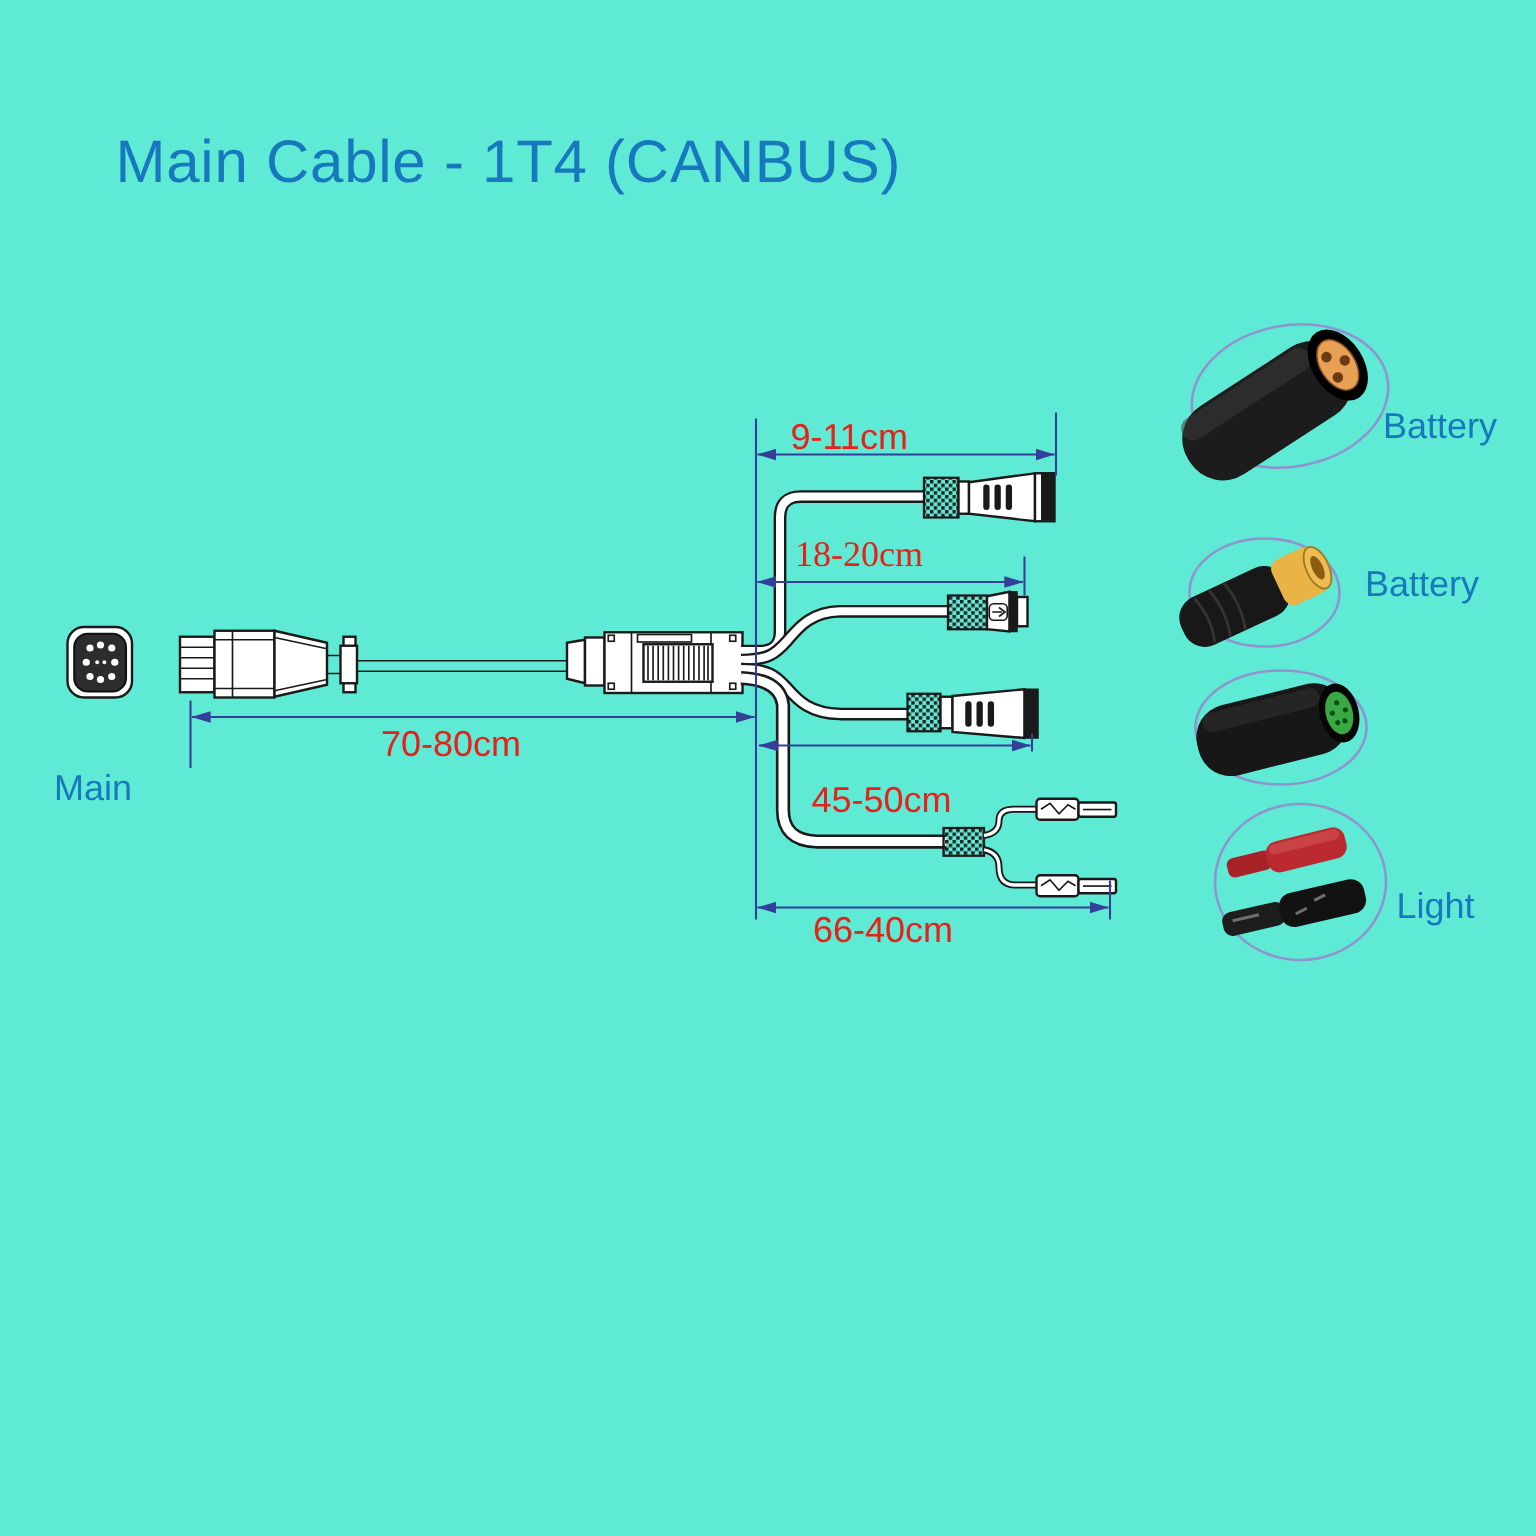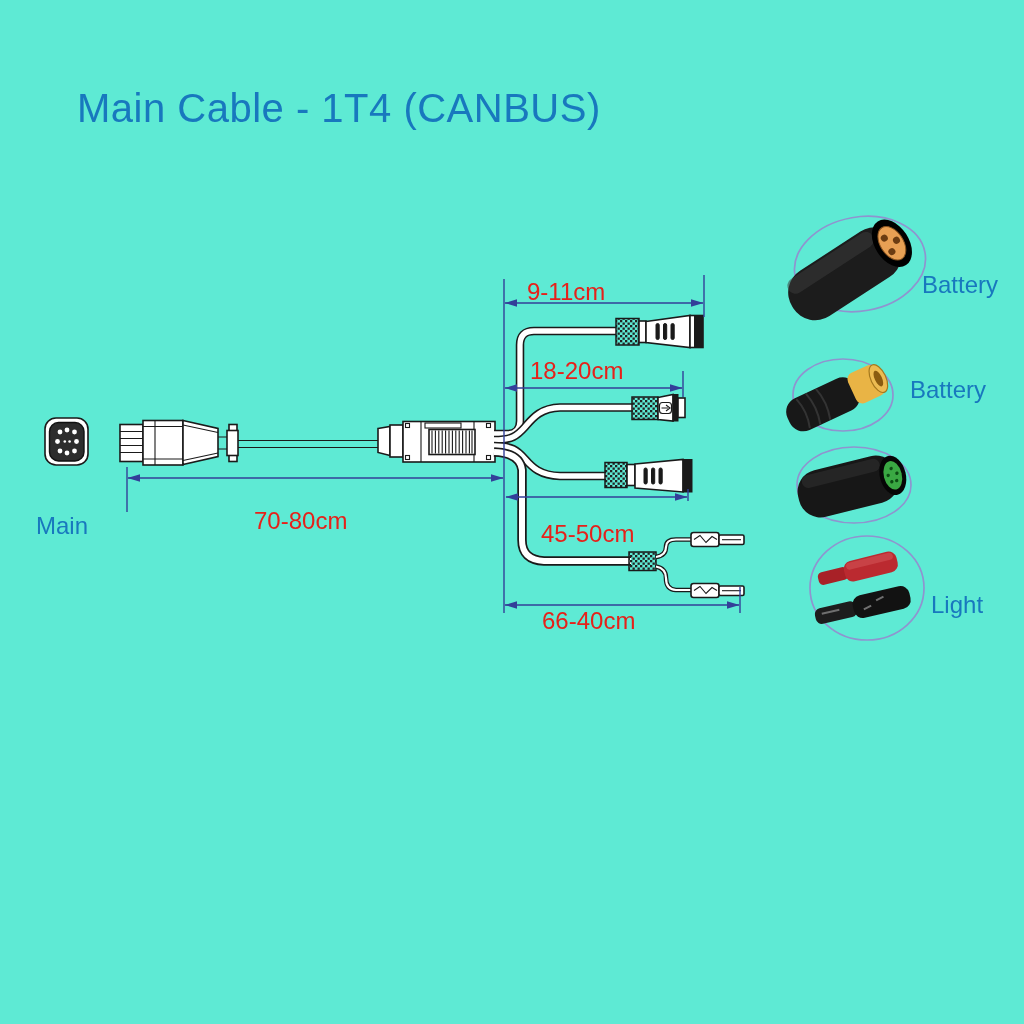--- a/index.html
+++ b/index.html
@@ -9,22 +9,22 @@
   .txt{position:absolute;white-space:nowrap;}
   #title{left:77px;top:86px;font-size:40px;color:var(--title-blue);letter-spacing:0.5px;}
   .part-label{color:var(--label-blue);font-size:24px;}
   #main-label{left:36px;top:512px;}
   #battery-label{left:922px;top:271px;text-align:right;}
   #throttle-label{left:910px;top:376px;}
   #display-label{left:915px;top:466px;white-space:pre-line;line-height:1.2;}
   #light-label{left:931px;top:575px;margin-top:16px;}
   .dim-label{color:var(--dimension-red);font-size:24px;width:110px;}
   #dim-battery{left:527px;top:278px;}
-  #dim-throttle{left:530px;top:357px;}
-  #dim-main{left:254px;top:483px;margin-top:24px;}
+  #dim-throttle{left:530px;top:357px;font-family:Liberation Serif, serif;}
+  #dim-main{left:254px;top:483px;}
   #dim-display{left:541px;top:500px;margin-top:20px;}
   #dim-light{left:542px;top:607px;}
   .dim{stroke:var(--dimension-line);stroke-width:1.4;fill:none;}
   .arrowhead{fill:var(--dimension-line);}
   .part{fill:#fff;stroke:#1a1a1a;stroke-width:1.6;}
   .thin{fill:none;stroke:#1a1a1a;stroke-width:1.1;}
   .dark{fill:#1a1a1a;stroke:#1a1a1a;stroke-width:1;}
   .knurlbox{fill:url(#knurl);stroke:#1a1a1a;stroke-width:1.5;}
   .wire-out{stroke:#1a1a1a;fill:none;}
   .wire-in{stroke:#fff;fill:none;}

